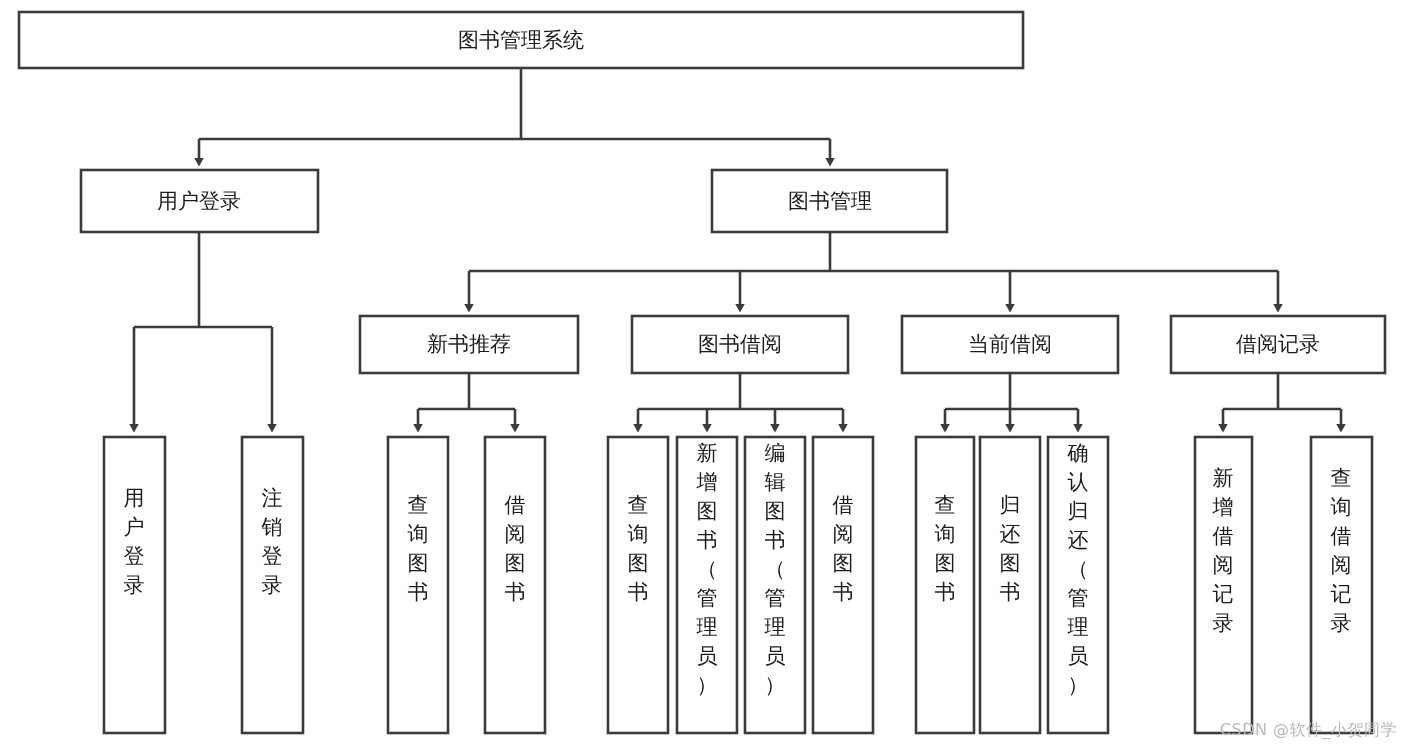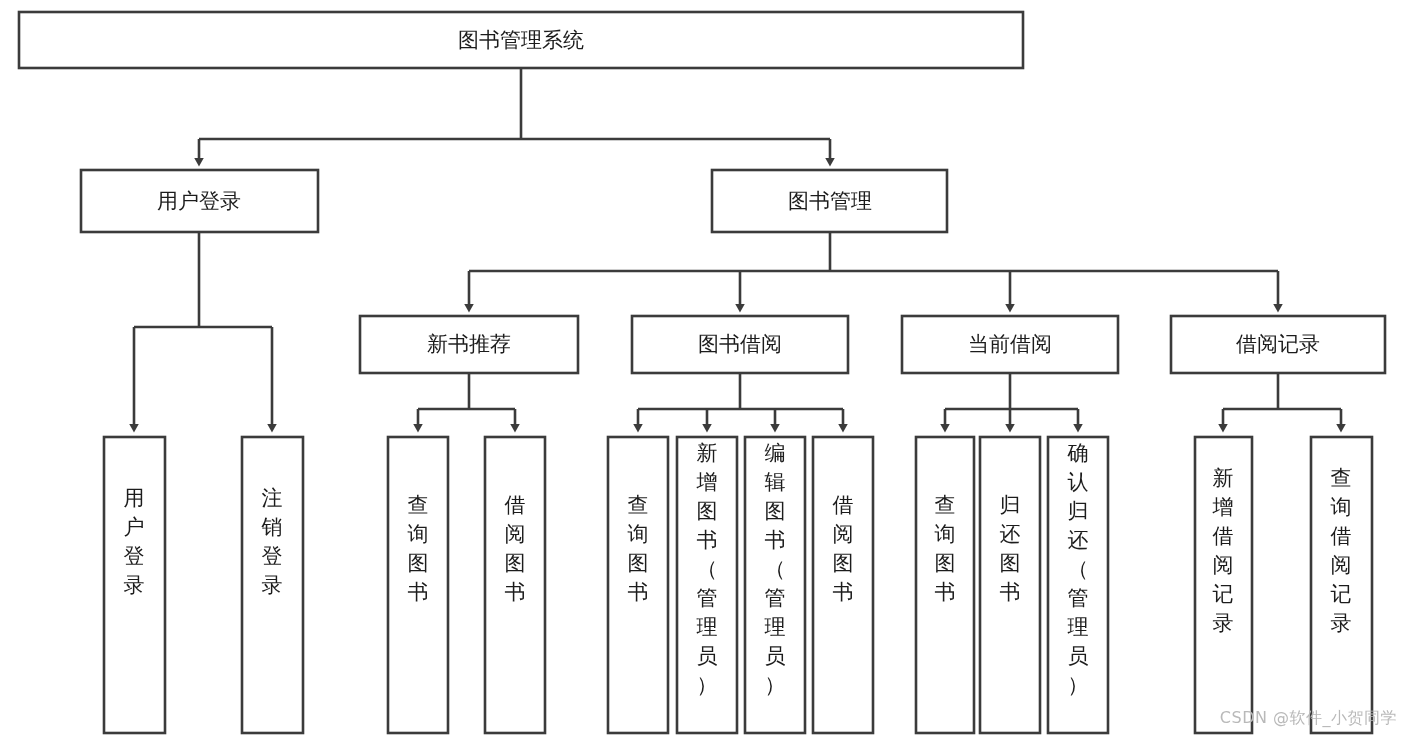--- a/index.html
+++ b/index.html
@@ -44,21 +44,21 @@
     stroke-width: 2.6;
     fill: none;
   }
   .arrow-head {
     fill: #3b3b3b;
     stroke: none;
   }
   .watermark {
     position: absolute;
     right: 8px;
-    bottom: 18px;
+    bottom: 6px;
     color: #b9b9b9;
     font-size: 16px;
     font-family: "DejaVu Sans", "Liberation Sans", sans-serif;
     letter-spacing: 0.5px;
     white-space: nowrap;
     pointer-events: none;
   }
 </style>
 </head>
 <body>

